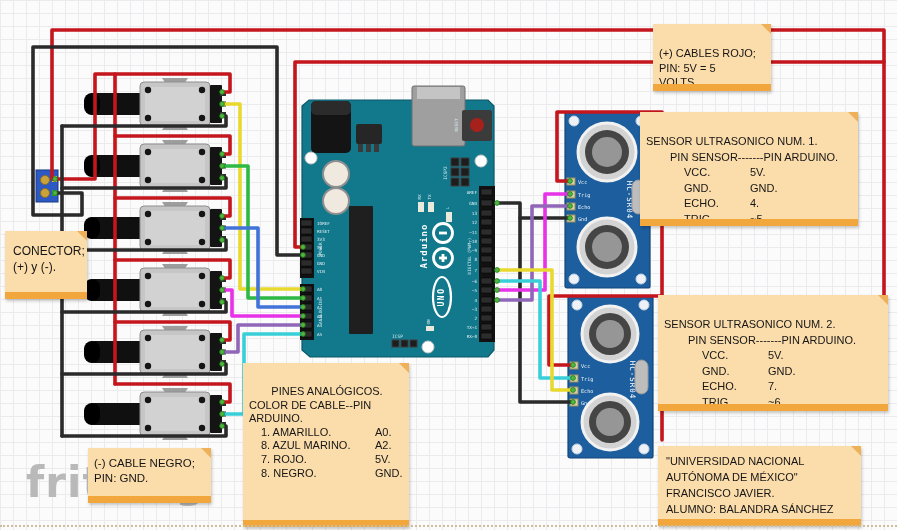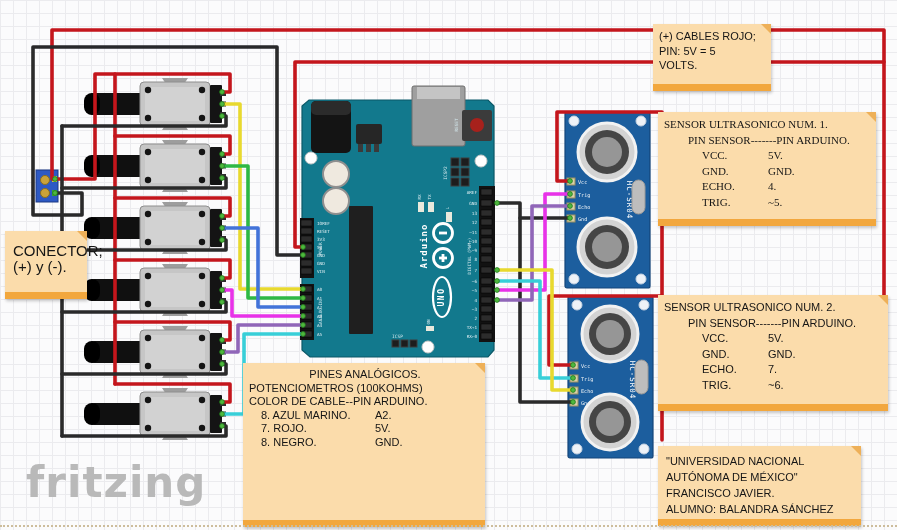--- a/index.html
+++ b/index.html
@@ -5,33 +5,33 @@
   html,body{margin:0;padding:0;}
   .canvas{position:relative;width:897px;height:530px;overflow:hidden;
     background-color:#fbfbfc;
     background-image:linear-gradient(#ebebee 1px,transparent 1px),linear-gradient(90deg,#ebebee 1px,transparent 1px);
     background-size:13px 13px;
     font-family:"Liberation Sans",sans-serif;}
   svg text{font-family:"DejaVu Sans Mono",monospace;}
   .watermark{position:absolute;left:26px;top:458px;font-family:"DejaVu Sans",sans-serif;
     font-weight:bold;font-size:42px;color:#b9b9b9;letter-spacing:1px;}
   .note{position:absolute;background:#fbdcab;box-shadow:1px 2px 3px rgba(0,0,0,.22);
-    color:#161616;font-size:11px;line-height:14.5px;padding:5px 4px 10px 6px;box-sizing:border-box;}
+    color:#161616;font-size:11px;line-height:14.5px;padding:22px 4px 10px 6px;box-sizing:border-box;}
   .note .bar{position:absolute;left:0;right:0;bottom:0;height:7px;background:#f2a73d;}
   .note .fold{position:absolute;top:0;right:0;width:0;height:0;
     border-top:10px solid #eeb058;border-left:10px solid transparent;}
   .nrow{display:flex;}
   .sensor-note{line-height:15.5px;}
   .sensor-note .ind{padding-left:24px;}
   .sensor-note .nl-l{width:104px;padding-left:38px;box-sizing:border-box;}
   .pines-note{line-height:13.6px;}
   .pines-note .c{text-align:center;}
   .pines-note .nl-l{width:126px;padding-left:12px;box-sizing:border-box;}
   .uni-note{line-height:16px;padding-top:7px;padding-left:8px;}
-  .conector-note{line-height:16px;padding-top:12px;padding-left:8px;font-size:15px;}
+  .conector-note{line-height:16px;padding-top:12px;padding-left:8px;font-size:12px;}
   .negro-note{line-height:15px;padding-top:8px;font-size:11.5px;}
   .dotline{position:absolute;left:0;right:0;bottom:3px;border-top:2px dotted #cdbd9c;}
 </style>
 </head>
 <body>
 
 <div class="canvas">
 
   <div class="watermark">fritzing</div>
 
@@ -425,21 +425,21 @@
 
   
   <div class="note" style="left:653px;top:24px;width:118px;height:67px;">
     <div class="fold"></div>
     <div>(+) CABLES ROJO;</div>
     <div>PIN: 5V = 5</div>
     <div>VOLTS.</div>
     <div class="bar"></div>
   </div>
 
-  <div class="note sensor-note" style="left:658px;top:112px;width:218px;height:114px;font-family:Liberation Serif, serif;">
+  <div class="note sensor-note" style="left:640px;top:112px;width:218px;height:114px;">
     <div class="fold"></div>
     <div>SENSOR ULTRASONICO NUM. 1.</div>
     <div class="ind">PIN SENSOR-------PIN ARDUINO.</div>
     <div class="nrow">
         <span class="nl-l">VCC.</span>
         <span>5V.</span>
       </div>
     <div class="nrow">
         <span class="nl-l">GND.</span>
         <span>GND.</span>
@@ -478,26 +478,35 @@
     <div class="bar"></div>
   </div>
 
   <div class="note conector-note" style="left:5px;top:231px;width:82px;height:68px;">
     <div class="fold"></div>
     <div>CONECTOR;</div>
     <div>(+) y (-).</div>
     <div class="bar"></div>
   </div>
 
-
-  <div class="note pines-note" style="left:243px;top:363px;width:242px;height:164px;">
+  <div class="note negro-note" style="left:88px;top:448px;width:123px;height:55px;">
+    <div class="fold"></div>
+    <div>(-) CABLE NEGRO;</div>
+    <div> PIN: GND.</div>
+    <div class="bar"></div>
+  </div>
+
+  <div class="note pines-note" style="left:243px;top:363px;width:166px;height:164px;">
     <div class="fold"></div>
     <div class="c">PINES ANALÓGICOS.</div>
-    <div>POTENCIOMETROS (100KOHMS)</div>
     <div>COLOR DE CABLE--PIN ARDUINO.</div>
+    <div class="nrow">
+        <span class="nl-l">1. AMARILLO.</span>
+        <span>A0.</span>
+      </div>
     <div class="nrow">
         <span class="nl-l">8. AZUL MARINO.</span>
         <span>A2.</span>
       </div>
     <div class="nrow">
         <span class="nl-l">7. ROJO.</span>
         <span>5V.</span>
       </div>
     <div class="nrow">
         <span class="nl-l">8. NEGRO.</span>

